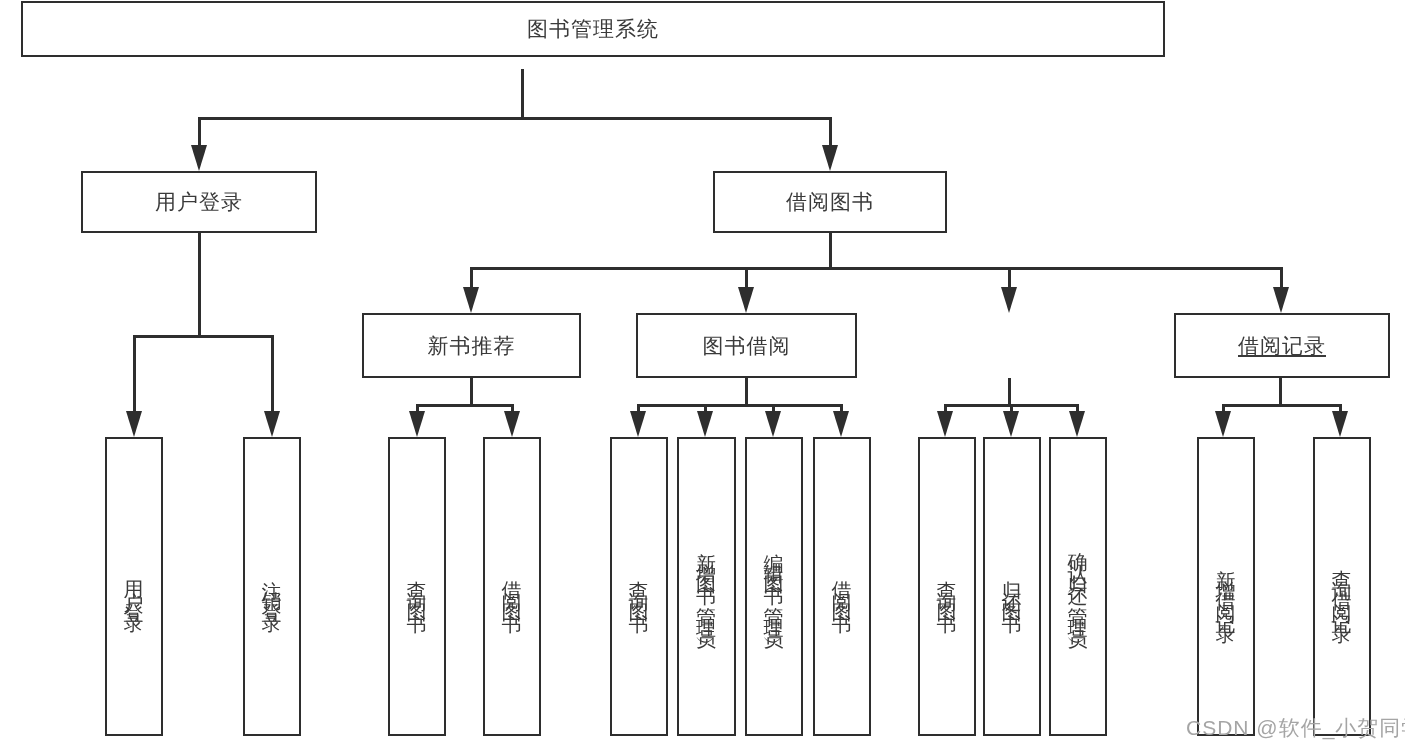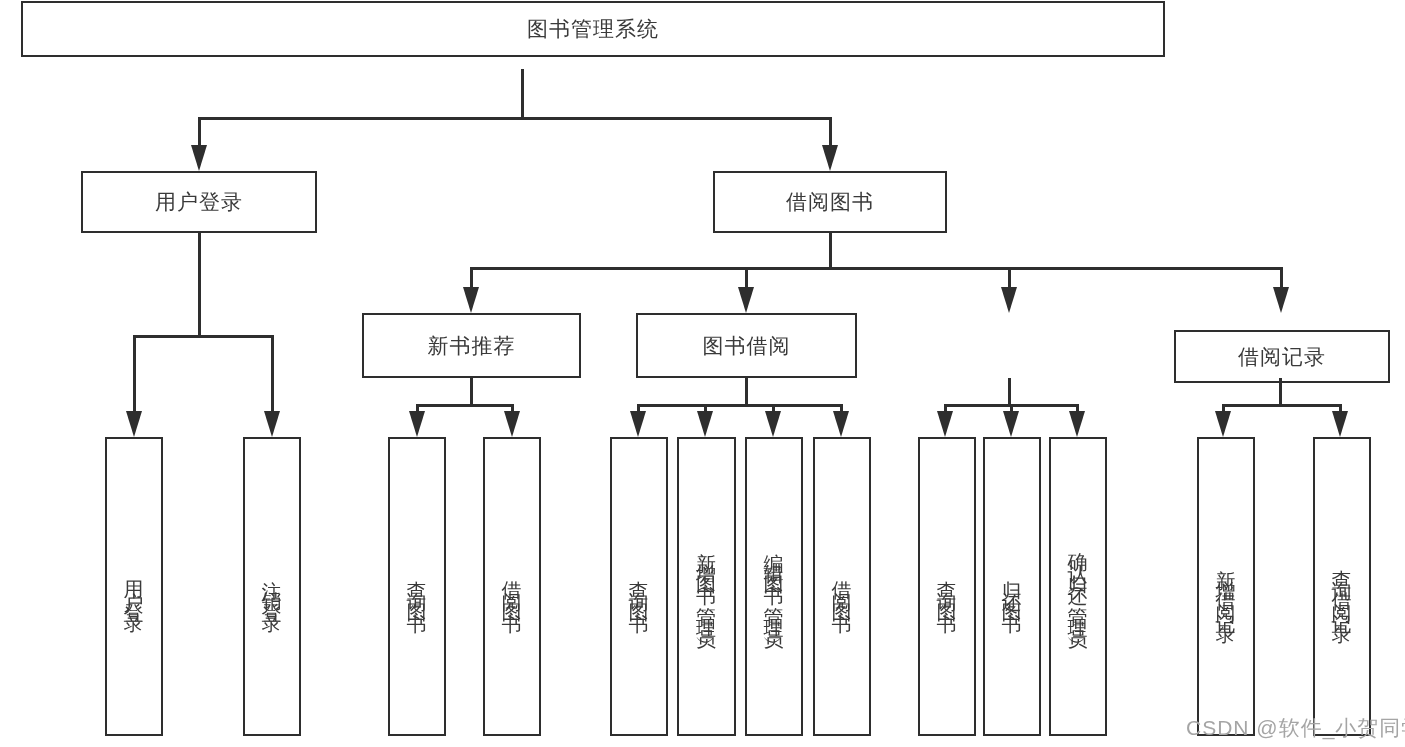--- a/index.html
+++ b/index.html
@@ -95,21 +95,21 @@
   <div class="arrow" style="left:738px;top:287px;"></div>
   <div class="arrow" style="left:1001px;top:287px;"></div>
   <div class="arrow" style="left:1273px;top:287px;"></div>
 
   <div class="hbox" style="left:362px;top:313px;width:219px;height:65px;">
     <span>新书推荐</span>
   </div>
   <div class="hbox" style="left:636px;top:313px;width:221px;height:65px;">
     <span>图书借阅</span>
   </div>
-  <div class="hbox" style="left:1174px;top:330px;width:216px;height:53px;">
+  <div class="hbox" style="left:1174px;top:313px;width:216px;height:65px;text-decoration:underline;">
     <span>借阅记录</span>
   </div>
 
   <div class="vl" style="left:470px;top:378px;height:28px;"></div>
   <div class="hl" style="left:416px;top:404px;width:98px;"></div>
   <div class="vl" style="left:416px;top:404px;height:9px;"></div>
   <div class="vl" style="left:511px;top:404px;height:9px;"></div>
   <div class="arrow" style="left:409px;top:411px;"></div>
   <div class="arrow" style="left:504px;top:411px;"></div>
 

